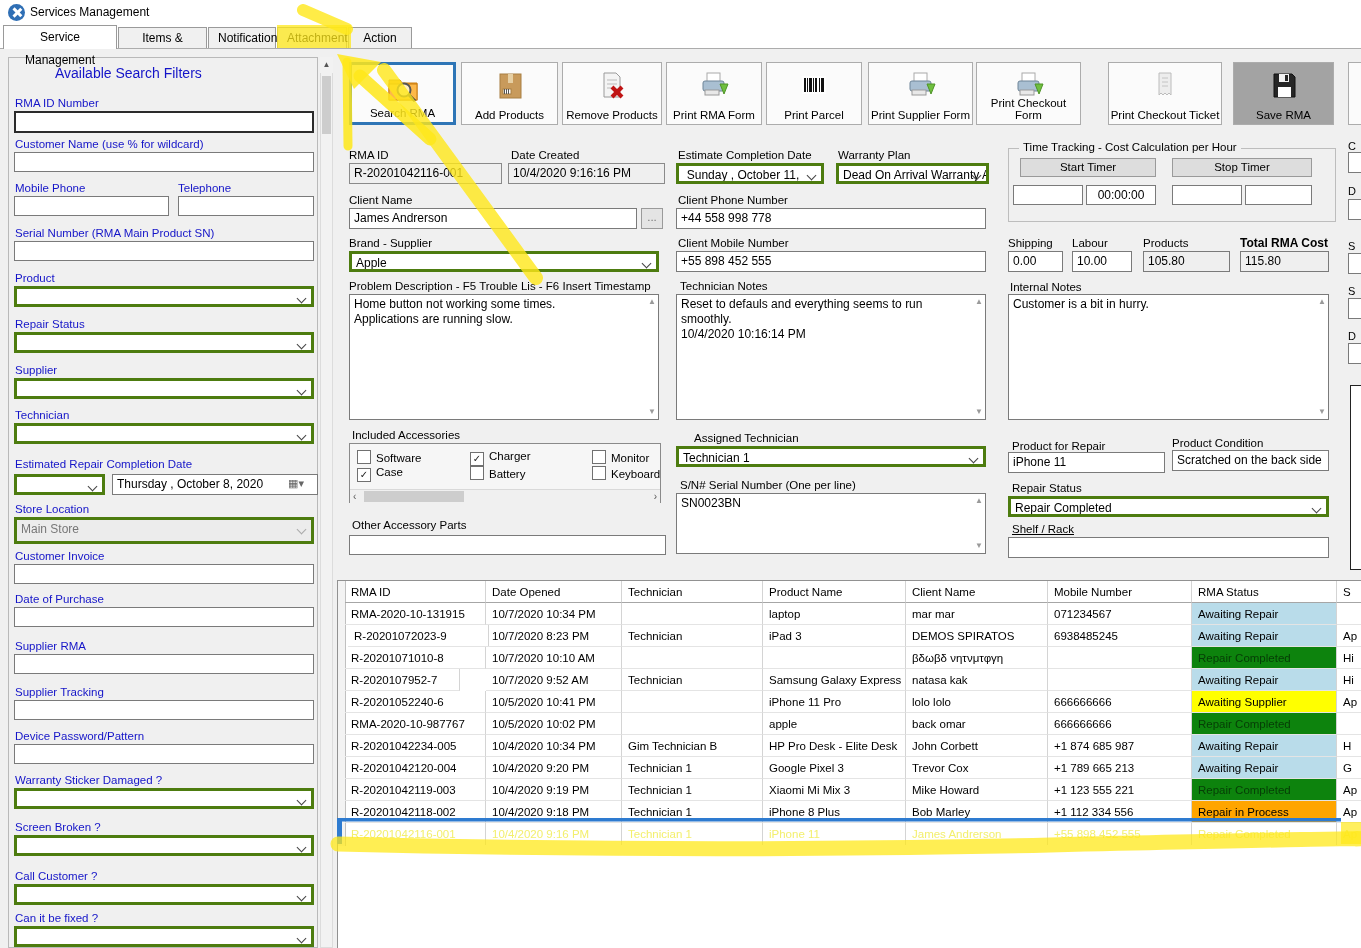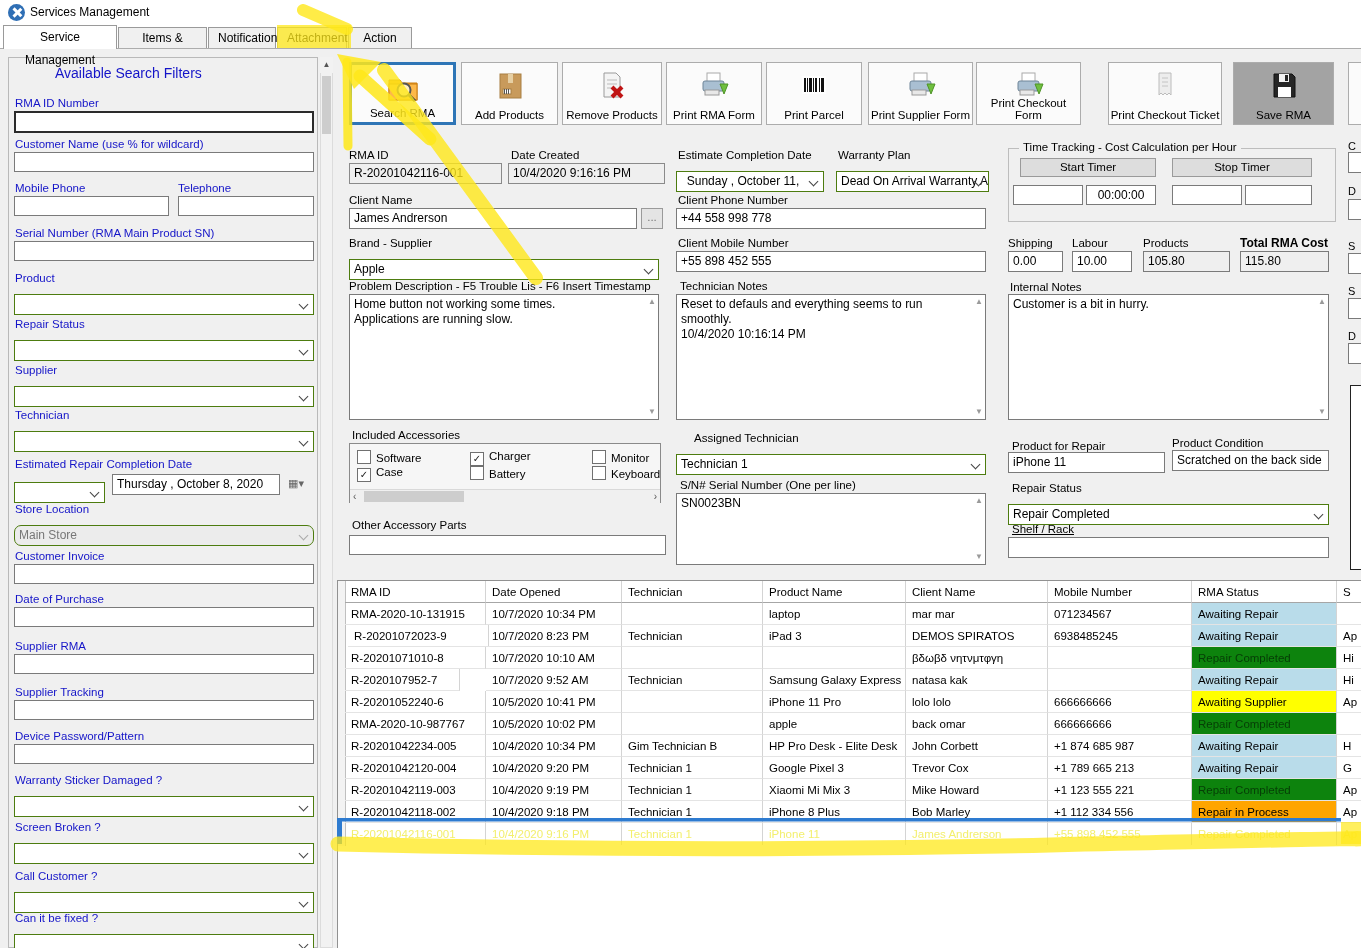--- a/index.html
+++ b/index.html
@@ -16,21 +16,21 @@
   .tab.active{top:25px;height:24px;background:#fff;line-height:23px;z-index:3;}
   .content-panel{left:0;top:48px;width:1361px;height:900px;background:#f0f0f0;border-top:1px solid #acacac;}
   
   .sidebar{left:8px;top:57px;width:310px;height:891px;background:#f0f0f0;border:1px solid #b9b9b9;box-sizing:border-box;}
   .sb-title{left:55px;top:65px;font-size:14px;color:#1414c8;}
   .blbl{position:absolute;font-size:11.5px;color:#1414c8;white-space:nowrap;}
   .lbl{position:absolute;font-size:11.5px;color:#000;white-space:nowrap;}
   .inp{position:absolute;background:#fff;border:1px solid #7a7a7a;box-sizing:border-box;font-size:12px;line-height:19px;padding:0 4px;white-space:nowrap;overflow:hidden;}
   .inp.focus{border:2px solid #2b2b2b;}
   .ro{background:#efefef;color:#000;}
-  .dd{position:absolute;background:#fff;border:1px solid #4d7c0f;box-sizing:border-box;font-size:12px;line-height:19px;padding:0 18px 0 4px;white-space:nowrap;overflow:hidden;margin-top:8px;}
+  .dd{position:absolute;background:#fff;border:3px solid #4d7c0f;box-sizing:border-box;font-size:12px;line-height:19px;padding:0 18px 0 4px;white-space:nowrap;overflow:hidden;}
   .dd .chev{position:absolute;right:6px;top:6px;width:6px;height:6px;border-left:1.6px solid #444;border-bottom:1.6px solid #444;transform:rotate(-45deg);}
   .dd.disabled{background:#ececec;color:#777;}
   .dd.disabled .chev{border-color:#aaa;}
   .ta{position:absolute;background:#fff;border:1px solid #7a7a7a;box-sizing:border-box;font-size:12px;line-height:15px;padding:2px 14px 2px 4px;white-space:pre-wrap;overflow:hidden;}
   .scrgl{position:absolute;right:2px;font-size:8px;color:#9a9a9a;line-height:8px;}
   
   .sb-scroll{left:320px;top:57px;width:13px;height:891px;background:#f2f2f2;border:1px solid #dcdcdc;box-sizing:border-box;}
   .sb-up{left:320px;top:57px;width:13px;height:16px;background:#f2f2f2;color:#555;font-size:8px;text-align:center;line-height:15px;}
   .sb-thumb{left:322px;top:76px;width:9px;height:58px;background:#cdcdcd;}
   
@@ -117,25 +117,25 @@
 
   <div class="blbl" style="left:15px;top:409px;">Technician</div>
   <div class="dd" style="left:14px;top:423px;width:300px;height:21px;">
       <span class="chev"></span>
     </div>
 
   <div class="blbl" style="left:15px;top:458px;">Estimated Repair Completion Date</div>
   <div class="dd" style="left:14px;top:474px;width:91px;height:21px;">
       <span class="chev"></span>
     </div>
-  <div class="inp" style="left:112px;top:474px;width:168px;height:21px;padding-right:30px;">Thursday  ,  October    8, 2020</div>
+  <div class="inp" style="left:112px;top:474px;width:206px;height:21px;padding-right:30px;">Thursday  ,  October    8, 2020</div>
   <div class="abs" style="left:288px;top:477px;font-size:11px;color:#666;">▦▾</div>
 
   <div class="blbl" style="left:15px;top:503px;">Store Location</div>
-  <div class="dd disabled" style="left:14px;top:517px;width:300px;height:21px;border-radius:7px;">Main Store<span class="chev"></span></div>
+  <div class="dd disabled" style="left:14px;top:517px;width:300px;height:27px;">Main Store<span class="chev"></span></div>
 
   <div class="blbl" style="left:15px;top:550px;">Customer Invoice</div>
   <div class="inp" style="left:14px;top:564px;width:300px;height:20px;"></div>
 
   <div class="blbl" style="left:15px;top:593px;">Date of Purchase</div>
   <div class="inp" style="left:14px;top:607px;width:300px;height:20px;"></div>
 
   <div class="blbl" style="left:15px;top:640px;">Supplier RMA</div>
   <div class="inp" style="left:14px;top:654px;width:300px;height:20px;"></div>
 
@@ -304,21 +304,21 @@
     <span class="hs-arrow" style="right:3px;">›</span>
     <span class="hs-thumb" style="left:14px;width:100px;"></span>
   </div>
 
   <div class="lbl" style="left:352px;top:519px;">Other Accessory Parts</div>
   <div class="inp" style="left:349px;top:535px;width:317px;height:20px;"></div>
 
   <div class="lbl" style="left:694px;top:432px;">Assigned Technician</div>
   <div class="dd" style="left:676px;top:446px;width:310px;height:21px;">Technician 1<span class="chev"></span></div>
   <div class="lbl" style="left:680px;top:479px;">S/N# Serial Number (One per line)</div>
-  <div class="ta" style="left:676px;top:493px;width:310px;height:72px;">SN0023BN<span class="scrgl" style="top:3px;">▲</span><span class="scrgl" style="bottom:3px;">▼</span></div>
+  <div class="ta" style="left:676px;top:493px;width:310px;height:61px;">SN0023BN<span class="scrgl" style="top:3px;">▲</span><span class="scrgl" style="bottom:3px;">▼</span></div>
 
   <div class="gbox" style="left:1008px;top:148px;width:328px;height:74px;">
     <div class="glegend">Time Tracking - Cost Calculation per Hour</div>
   </div>
   <div class="btn" style="left:1020px;top:158px;width:136px;height:19px;">Start Timer</div>
   <div class="btn" style="left:1172px;top:158px;width:140px;height:19px;">Stop Timer</div>
   <div class="inp" style="left:1013px;top:185px;width:70px;height:20px;"></div>
   <div class="inp" style="left:1086px;top:185px;width:70px;height:20px;text-align:center;">00:00:00</div>
   <div class="inp" style="left:1172px;top:185px;width:70px;height:20px;"></div>
   <div class="inp" style="left:1245px;top:185px;width:67px;height:20px;"></div>

